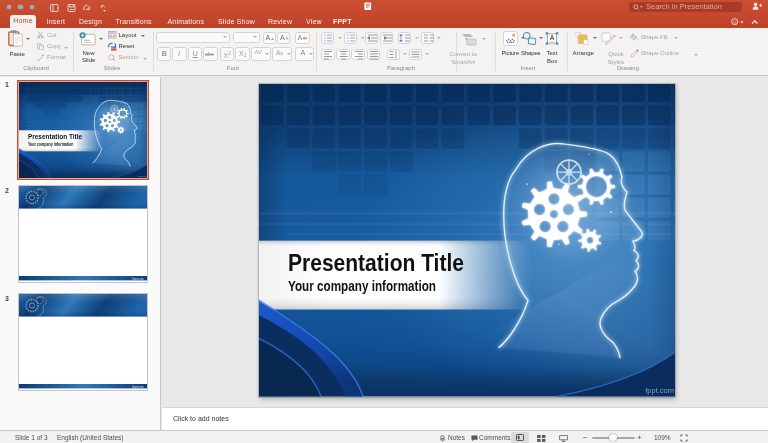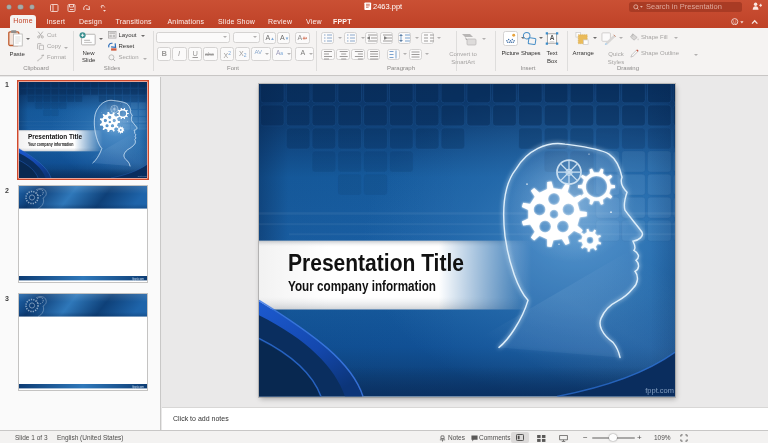--- a/index.html
+++ b/index.html
@@ -55,21 +55,20 @@
       <path d="M19.5,0.5 L19.5,3 L23.5,3 L23.5,0.5 M20,5.5 L23.5,5.5"></path>
       <path d="M34,6 C33,3 35,1 37.5,1.5 M36,5 L39.5,5.5 L39,2" stroke-width="1"></path>
       <path d="M51.5,1.8 C52.8,1.2 54.5,2 54.8,3.5 M53.6,1.5 L51,2 L51.8,4.2" stroke-width="0.9" opacity="0.85"></path>
       <path d="M53,6 l3,0 l-1.5,1.8 z" fill="#f6ddd6" stroke="none"></path>
     </g>
   </svg>
   <svg style="position:absolute;left:364px;top:2px" width="7.5" height="8.5" viewBox="0 0 7.5 8.5">
     <rect x="0.4" y="0.4" width="6.7" height="7.7" rx="0.8" fill="#fff"></rect>
     <path d="M2,2.3h3.8M2,3.8h3.8M2,5.3h2.6" stroke="#c0452a" stroke-width="0.7"></path>
   </svg>
-  <div id="ttl">2463.ppt</div>
   <div id="search">Search in Presentation
     <svg style="position:absolute;left:4px;top:2px" width="11" height="6.5" viewBox="0 0 11 6.5">
       <circle cx="2.8" cy="2.8" r="2" fill="none" stroke="#e3b2a5" stroke-width="0.9"></circle>
       <line x1="4.2" y1="4.2" x2="5.6" y2="5.6" stroke="#e3b2a5" stroke-width="0.9"></line>
       <path d="M7,2 l2.8,0 l-1.4,1.8 z" fill="#e3b2a5"></path>
     </svg>
   </div>
   <svg style="position:absolute;left:751.5px;top:2.2px" width="10.5" height="8" viewBox="0 0 10.5 8">
     <circle cx="3.6" cy="2.3" r="1.7" fill="#fbe9e4"></circle>
     <path d="M0.7,7.8 C0.7,5.3 2,4.2 3.6,4.2 C5.2,4.2 6.5,5.3 6.5,7.8 Z" fill="#fbe9e4"></path>

